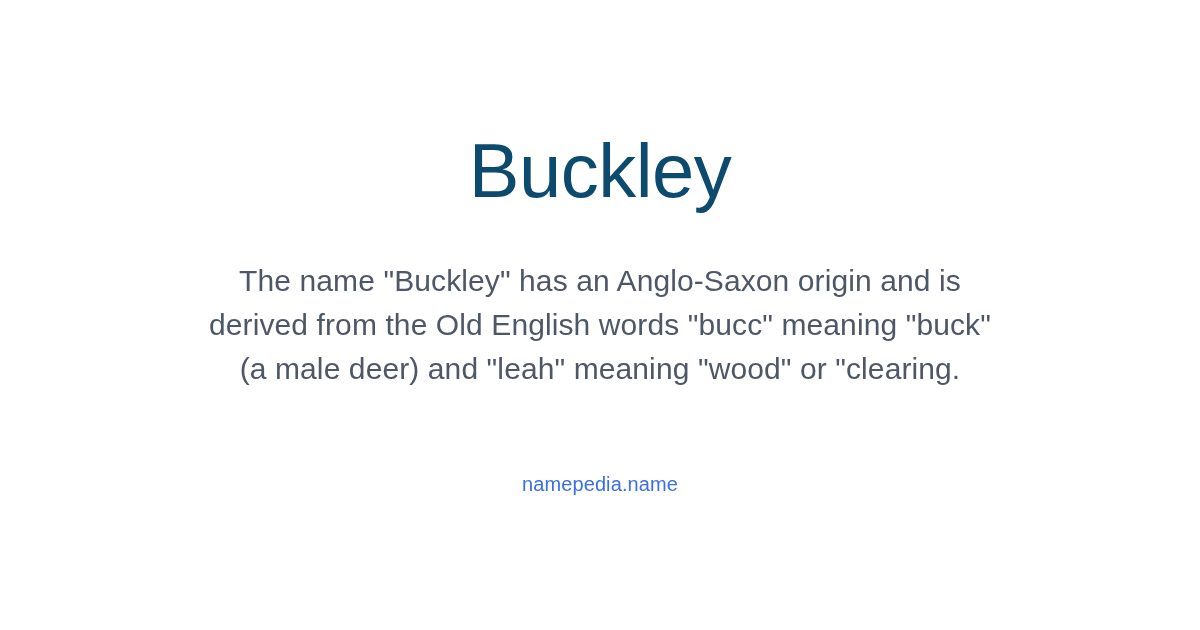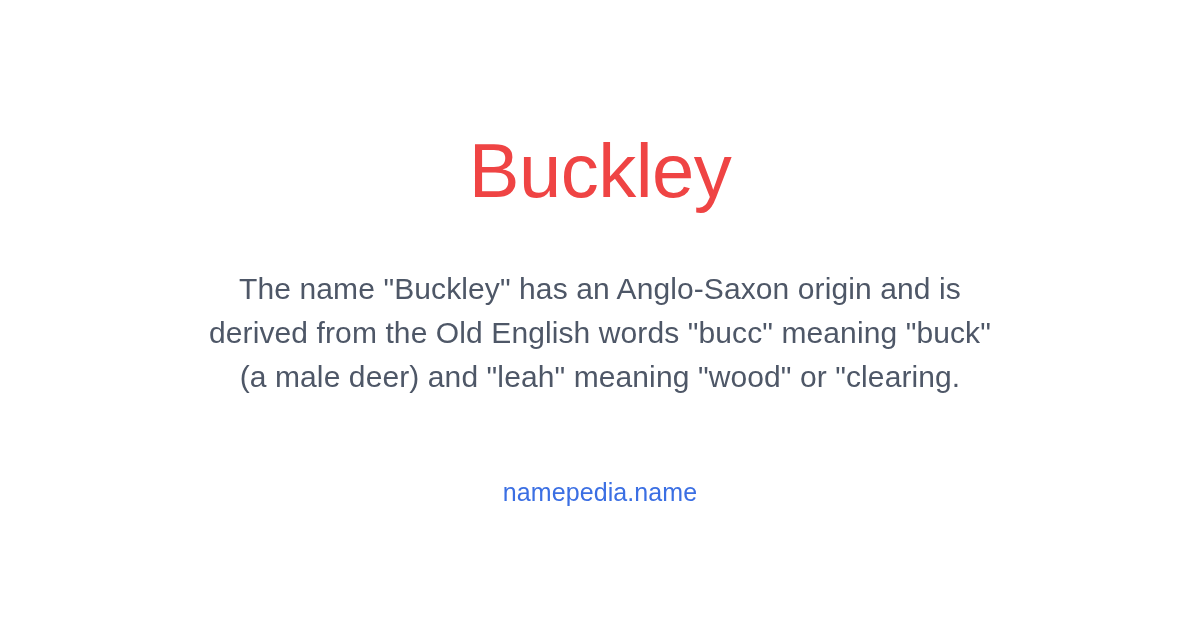--- a/index.html
+++ b/index.html
@@ -32,45 +32,45 @@
   .card-inner {
     width: 100%;
     max-width: 820px;
     display: flex;
     flex-direction: column;
     align-items: center;
     text-align: center;
   }
 
   .name-title {
-    margin: 8px;
+    margin: 0;
     font-size: 76px;
     line-height: 1.05;
     font-weight: 400;
     letter-spacing: -0.5px;
-    color: #ef4444;
+    color: #0c4a6e;
     text-align: center;
     white-space: nowrap;
   }
 
   .name-description {
     margin: 48px 0 0 0;
     font-size: 30px;
     line-height: 44px;
     font-weight: 400;
     color: #4e5767;
     text-align: center;
     max-width: 806px;
     letter-spacing: 0.1px;
   }
 
   .site-link {
     display: inline-block;
     margin-top: 78px;
-    font-size: 25px;
+    font-size: 20px;
     line-height: 30px;
     font-weight: 400;
     color: #3b6fe3;
     text-decoration: none;
     letter-spacing: 0.1px;
   }
 </style>
 </head>
 <body>
 

